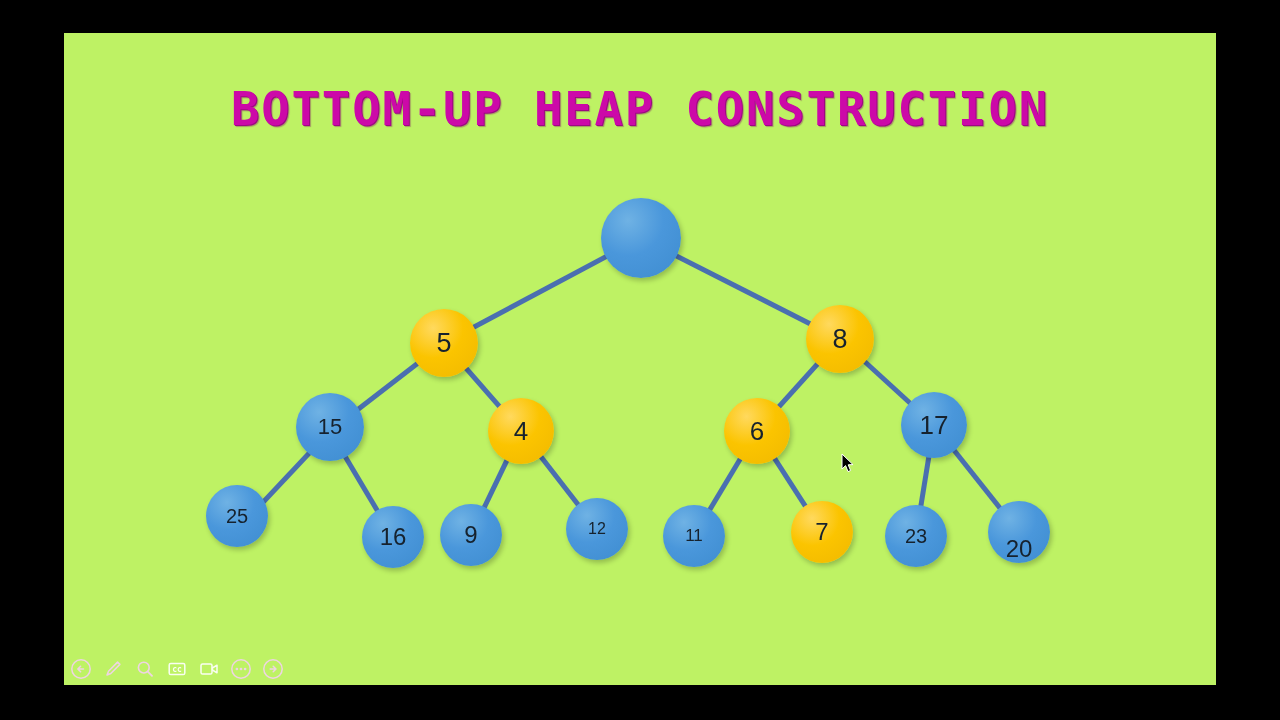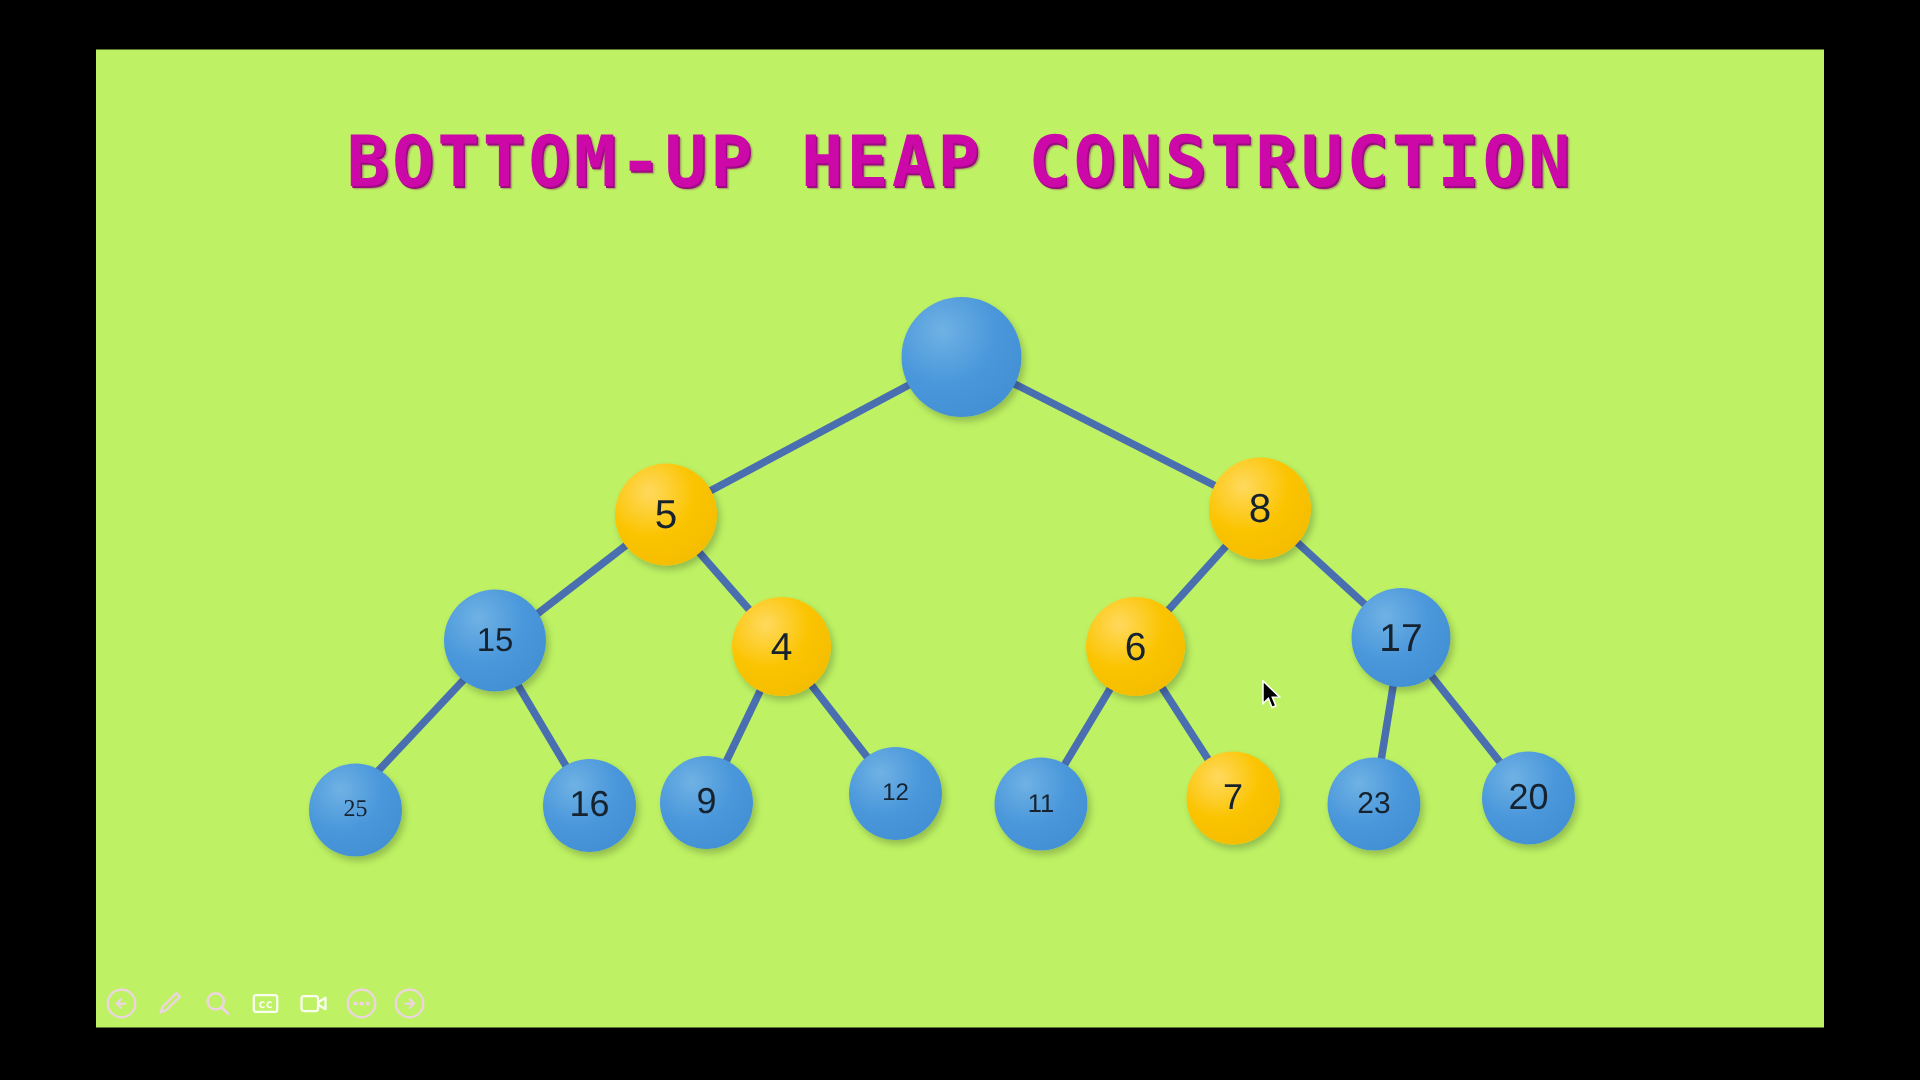--- a/index.html
+++ b/index.html
@@ -123,42 +123,42 @@
           </div>
           <div class="node gold" style="left: 424px; top: 365px; width: 66px; height: 66px; font-size: 26px;">
             <span>4</span>
           </div>
           <div class="node gold" style="left: 660px; top: 365px; width: 66px; height: 66px; font-size: 26px;">
             <span>6</span>
           </div>
           <div class="node blue" style="left: 837px; top: 359px; width: 66px; height: 66px; font-size: 26px;">
             <span>17</span>
           </div>
-          <div class="node blue" style="left: 142px; top: 476px; width: 62px; height: 62px; font-size: 16px; font-family: Liberation Serif, serif;">
+          <div class="node blue" style="left: 142px; top: 452px; width: 62px; height: 62px; font-size: 20px;">
             <span>25</span>
           </div>
           <div class="node blue" style="left: 298px; top: 473px; width: 62px; height: 62px; font-size: 24px; text-align: right;">
             <span>16</span>
           </div>
           <div class="node blue" style="left: 376px; top: 471px; width: 62px; height: 62px; font-size: 24px;">
             <span>9</span>
           </div>
           <div class="node blue" style="left: 502px; top: 465px; width: 62px; height: 62px; font-size: 16px;">
             <span>12</span>
           </div>
           <div class="node blue" style="left: 599px; top: 472px; width: 62px; height: 62px; font-size: 17px;">
             <span>11</span>
           </div>
           <div class="node gold" style="left: 727px; top: 468px; width: 62px; height: 62px; font-size: 24px;">
             <span>7</span>
           </div>
           <div class="node blue" style="left: 821px; top: 472px; width: 62px; height: 62px; font-size: 20px;">
             <span>23</span>
           </div>
-          <div class="node blue" style="left: 924px; top: 468px; width: 62px; height: 62px; font-size: 24px;">
+          <div class="node blue" style="left: 924px; top: 468px; width: 62px; height: 62px; font-size: 24px; align-items: flex-end;">
             <span>20</span>
           </div>
         </div>
     </div>
 
     <svg class="cursor" id="mouse-cursor" viewBox="0 0 14 20" style="left: 777px; top: 420px;">
       <path d="M1,1 L1,16 L4.6,12.6 L7,18.6 L9.6,17.5 L7.2,11.8 L12,11.6 Z" fill="#000000" stroke="#ffffff" stroke-width="1"></path>
     </svg>
 
   </div>

